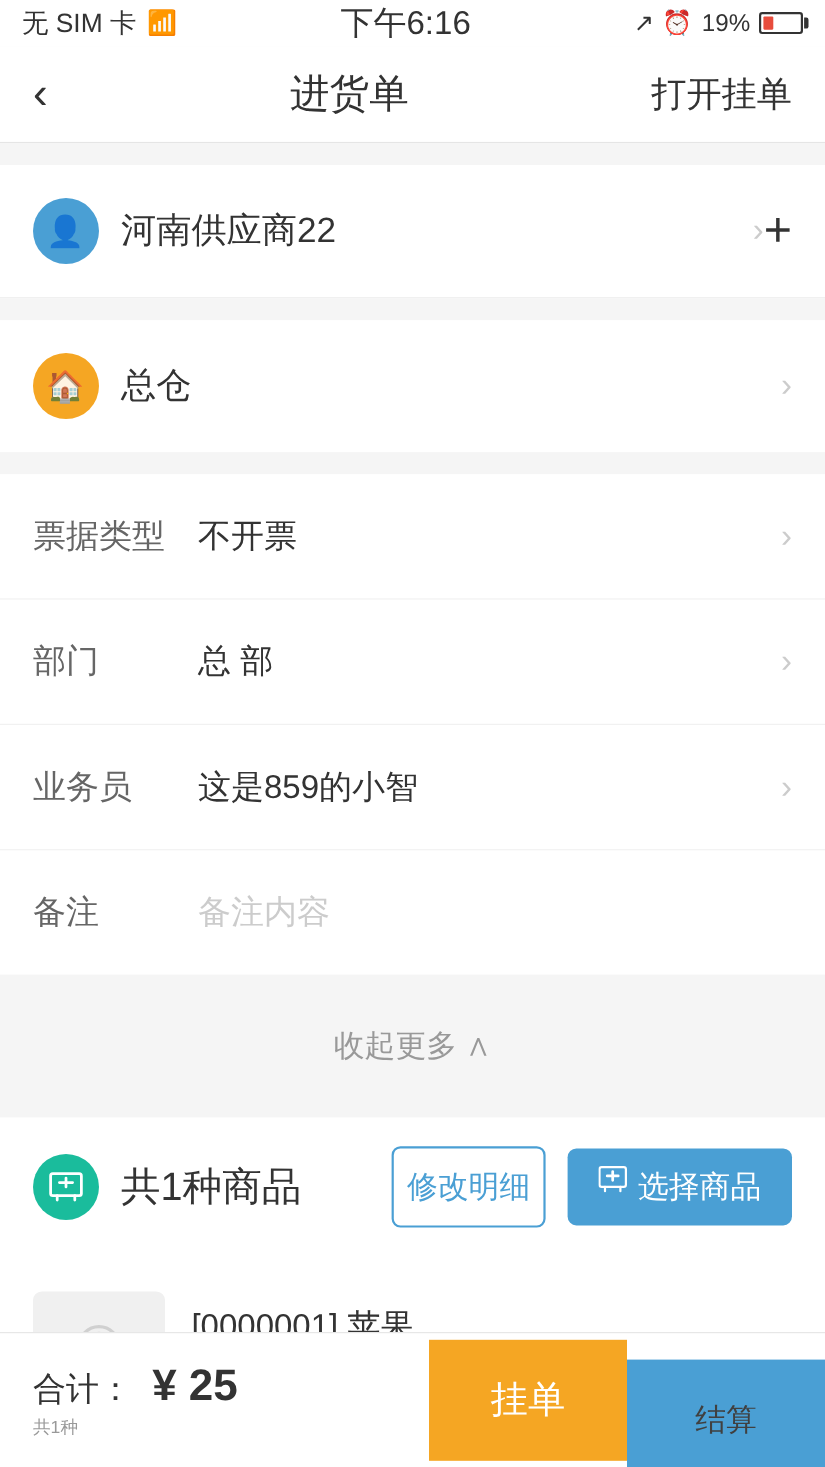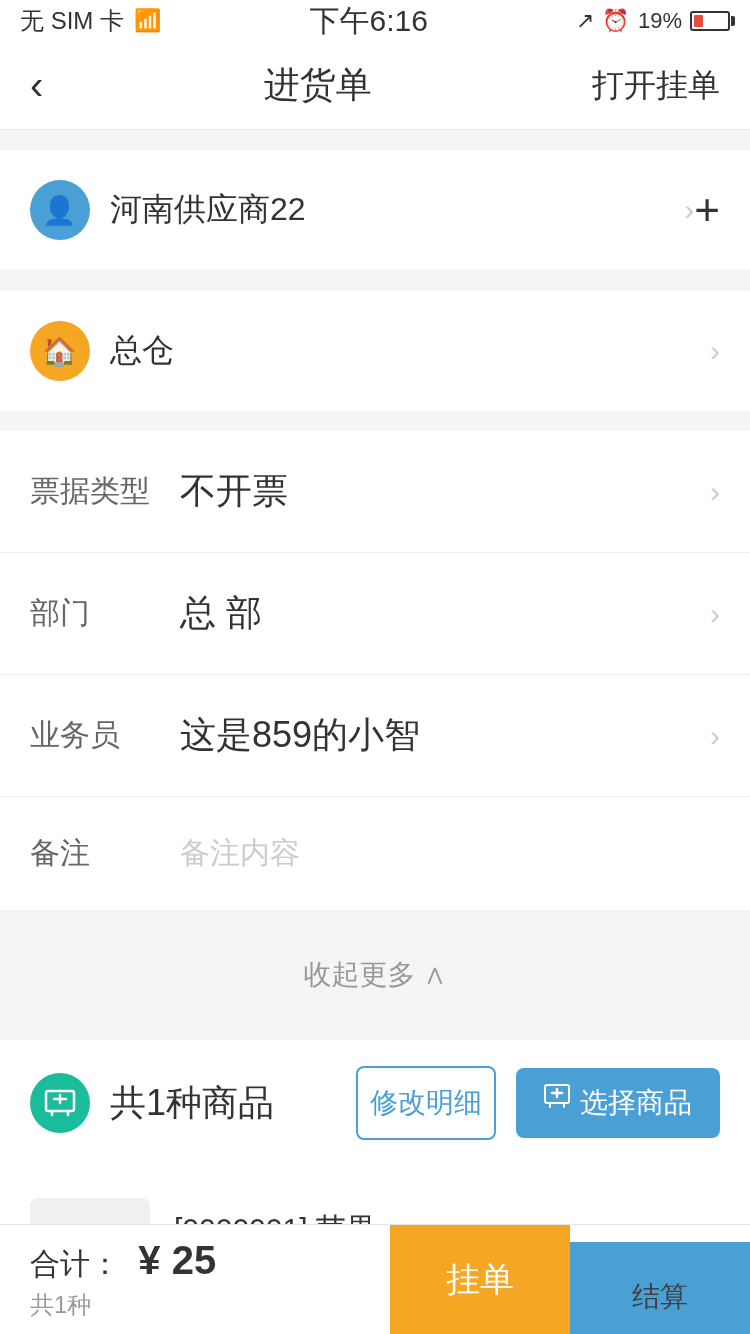--- a/index.html
+++ b/index.html
@@ -120,21 +120,21 @@
     }
     .form-row:last-child { border-bottom: none; }
     .form-label {
       font-size: 30px;
       color: #666;
       width: 140px;
       flex-shrink: 0;
     }
     .form-value {
       flex: 1;
-      font-size: 36px;
+      font-size: 30px;
       color: #333;
       padding-left: 10px;
     }
     .form-placeholder {
       flex: 1;
       font-size: 30px;
       color: #ccc;
       padding-left: 10px;
     }
 
@@ -212,33 +212,33 @@
     .product-price .price-blue { color: #4a9fd4; }
     .product-price .price-total { color: #4a9fd4; }
     .product-more { font-size: 34px; color: #999; padding: 10px; cursor: pointer; }
 
     
     .footer {
       position: fixed;
       bottom: 0;
       left: 0;
       width: 750px;
-      height: 110px;
+      height: 123px;
       background: #fff;
       display: flex;
       align-items: center;
       border-top: 1px solid #e5e5e5;
     }
     .footer-total {
       flex: 1;
       padding: 0 30px;
     }
     .footer-total-main { font-size: 30px; color: #333; }
     .footer-total-main .amount { font-size: 40px; font-weight: 600; color: #333; margin-left: 10px; }
-    .footer-total-sub { font-size: 24px; color: #999; margin-top: 4px; }
+    .footer-total-sub { font-size: 16px; color: #999; margin-top: 4px; }
     .footer-btn-hold {
       width: 180px; height: 110px;
       background: #f5a623;
       display: flex; align-items: center; justify-content: center;
       font-size: 34px; color: #fff; cursor: pointer; flex-shrink: 0;
     }
     .footer-btn-checkout {
       width: 180px; height: 110px;
       background: #4a9fd4;
       display: flex; align-items: center; justify-content: center;

